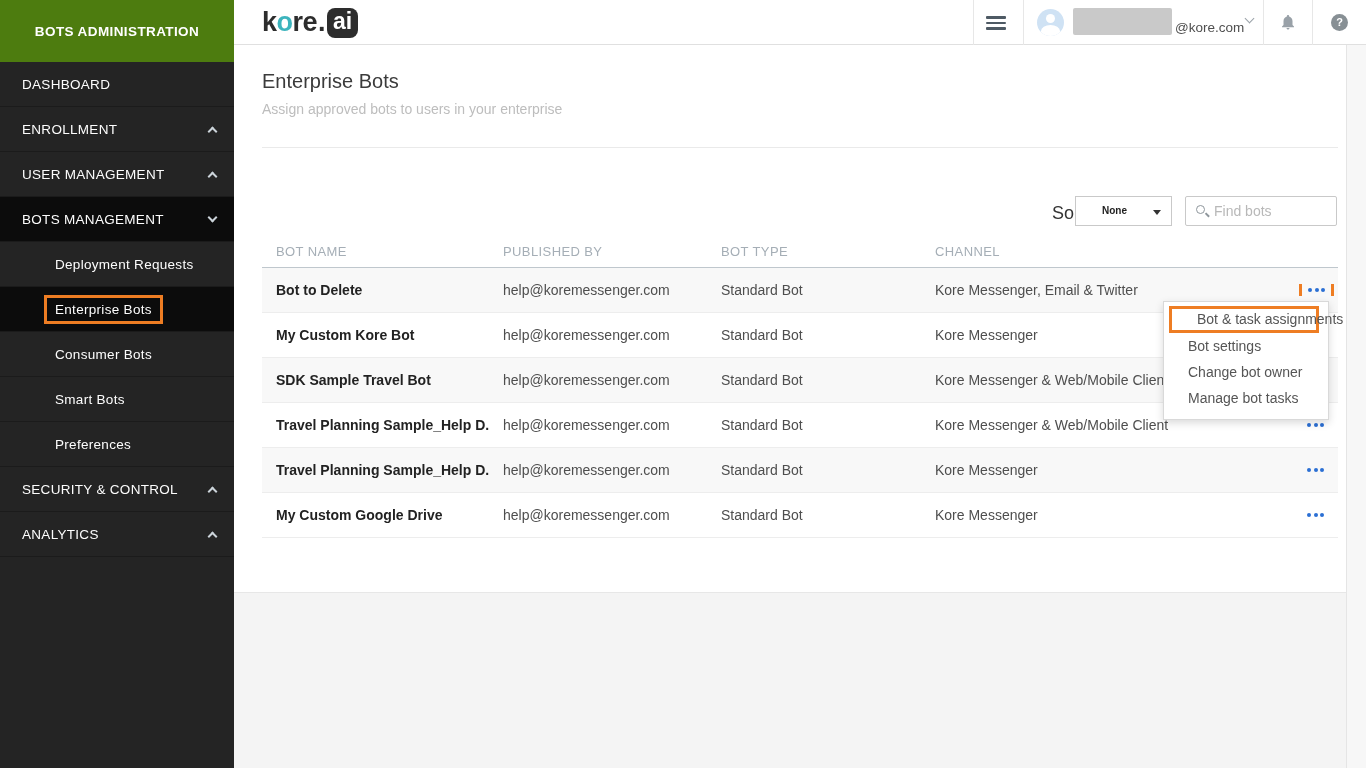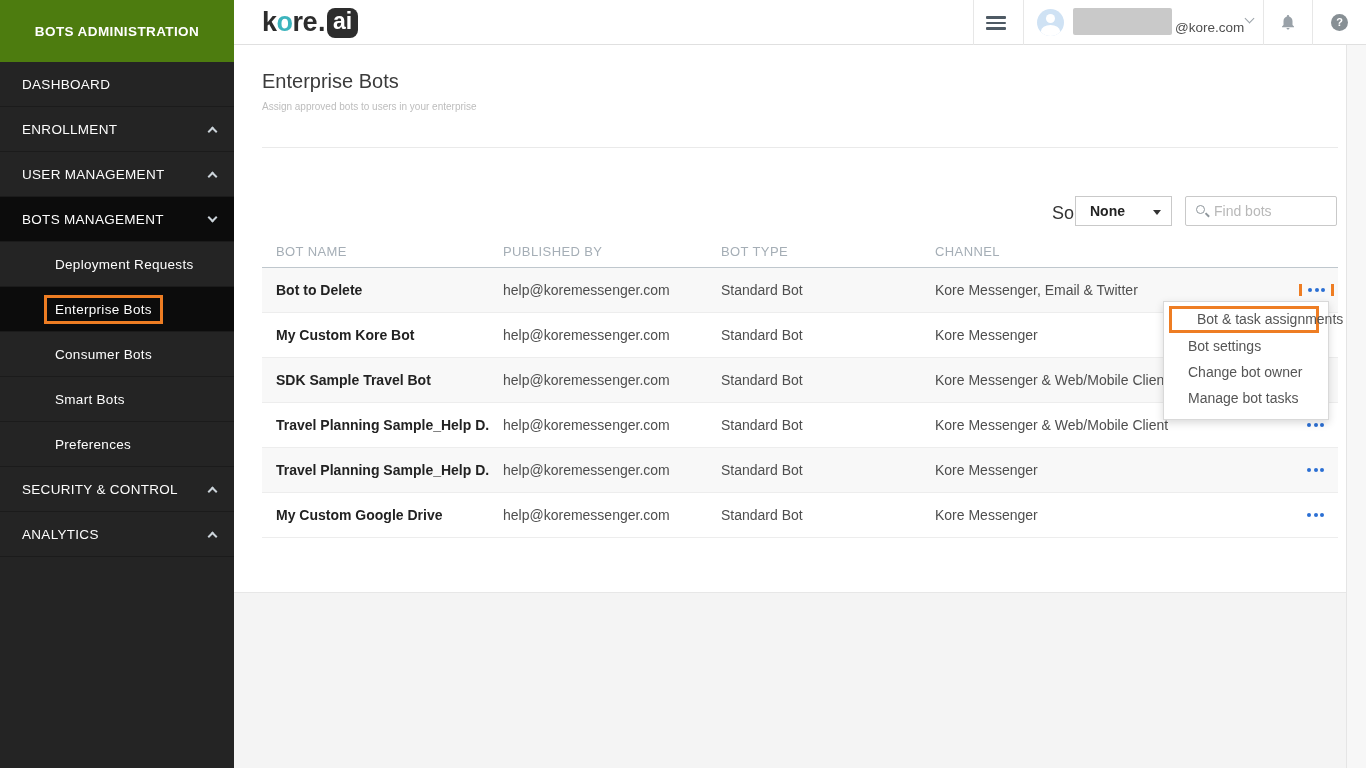--- a/index.html
+++ b/index.html
@@ -47,28 +47,28 @@
   .email { position:absolute; left:941px; top:20px; font-size:13.5px; color:#4f4f4f; }
   .user-caret { position:absolute; left:1012px; top:15px; width:7px; height:7px;
                 border-right:1.5px solid #9aa2a8; border-bottom:1.5px solid #9aa2a8; transform:rotate(45deg); }
   .bell { position:absolute; left:1044px; top:12px; width:20px; height:20px; background:none; border:none; cursor:pointer; }
   .help { position:absolute; left:1097px; top:14px; width:17px; height:17px; border-radius:50%;
           background:#878f94; color:#fff; border:none; font-size:11px; font-weight:bold;
           line-height:17px; text-align:center; cursor:pointer; padding:0; }
 
   
   .page-title { position:absolute; left:28px; top:70px; font-size:20px; font-weight:400; color:#3b3b3b; }
-  .page-subtitle { position:absolute; left:28px; top:101px; font-size:10px; color:#bdbdbd; }
+  .page-subtitle { position:absolute; left:28px; top:101px; font-size:14px; color:#bdbdbd; }
   .rule { position:absolute; left:28px; width:1076px; top:147px; border-top:1px solid #eaeaea; }
 
   
   .sort-label { position:absolute; left:795px; top:203px; font-size:18px; color:#333;margin-left:23px; }
   .sort-select { position:absolute; left:841px; top:196px; width:97px; height:30px; background:#fff;
-                 border:1px solid #c9c9c9; font-size:14px; font-weight:bold; color:#222;
-                 line-height:28px; padding-left:14px; cursor:pointer; }
+                 border:1px solid #c9c9c9; font-size:10px; font-weight:bold; color:#222;
+                 line-height:28px; padding-left:26px; cursor:pointer; }
   .sort-caret { position:absolute; right:10px; top:13px; width:0; height:0;
                 border-left:4px solid transparent; border-right:4px solid transparent; border-top:5px solid #333; }
   .search-box { position:absolute; left:951px; top:196px; width:152px; height:30px; background:#fff;
                 border:1px solid #c9c9c9; border-radius:2px; }
   .mag { position:absolute; left:10px; top:8px; width:9px; height:9px; border:1.5px solid #8e969c; border-radius:50%; }
   .mag::after { content:""; position:absolute; left:8px; top:8px; width:5px; height:1.5px;
                 background:#8e969c; transform:rotate(45deg); }
   .search-box input { position:absolute; left:28px; top:1px; width:118px; height:26px; border:none; outline:none;
                       font-size:14px; color:#444; font-family:"Liberation Sans",sans-serif; background:transparent; }
   .search-box input::placeholder { color:#b8b8b8; }

